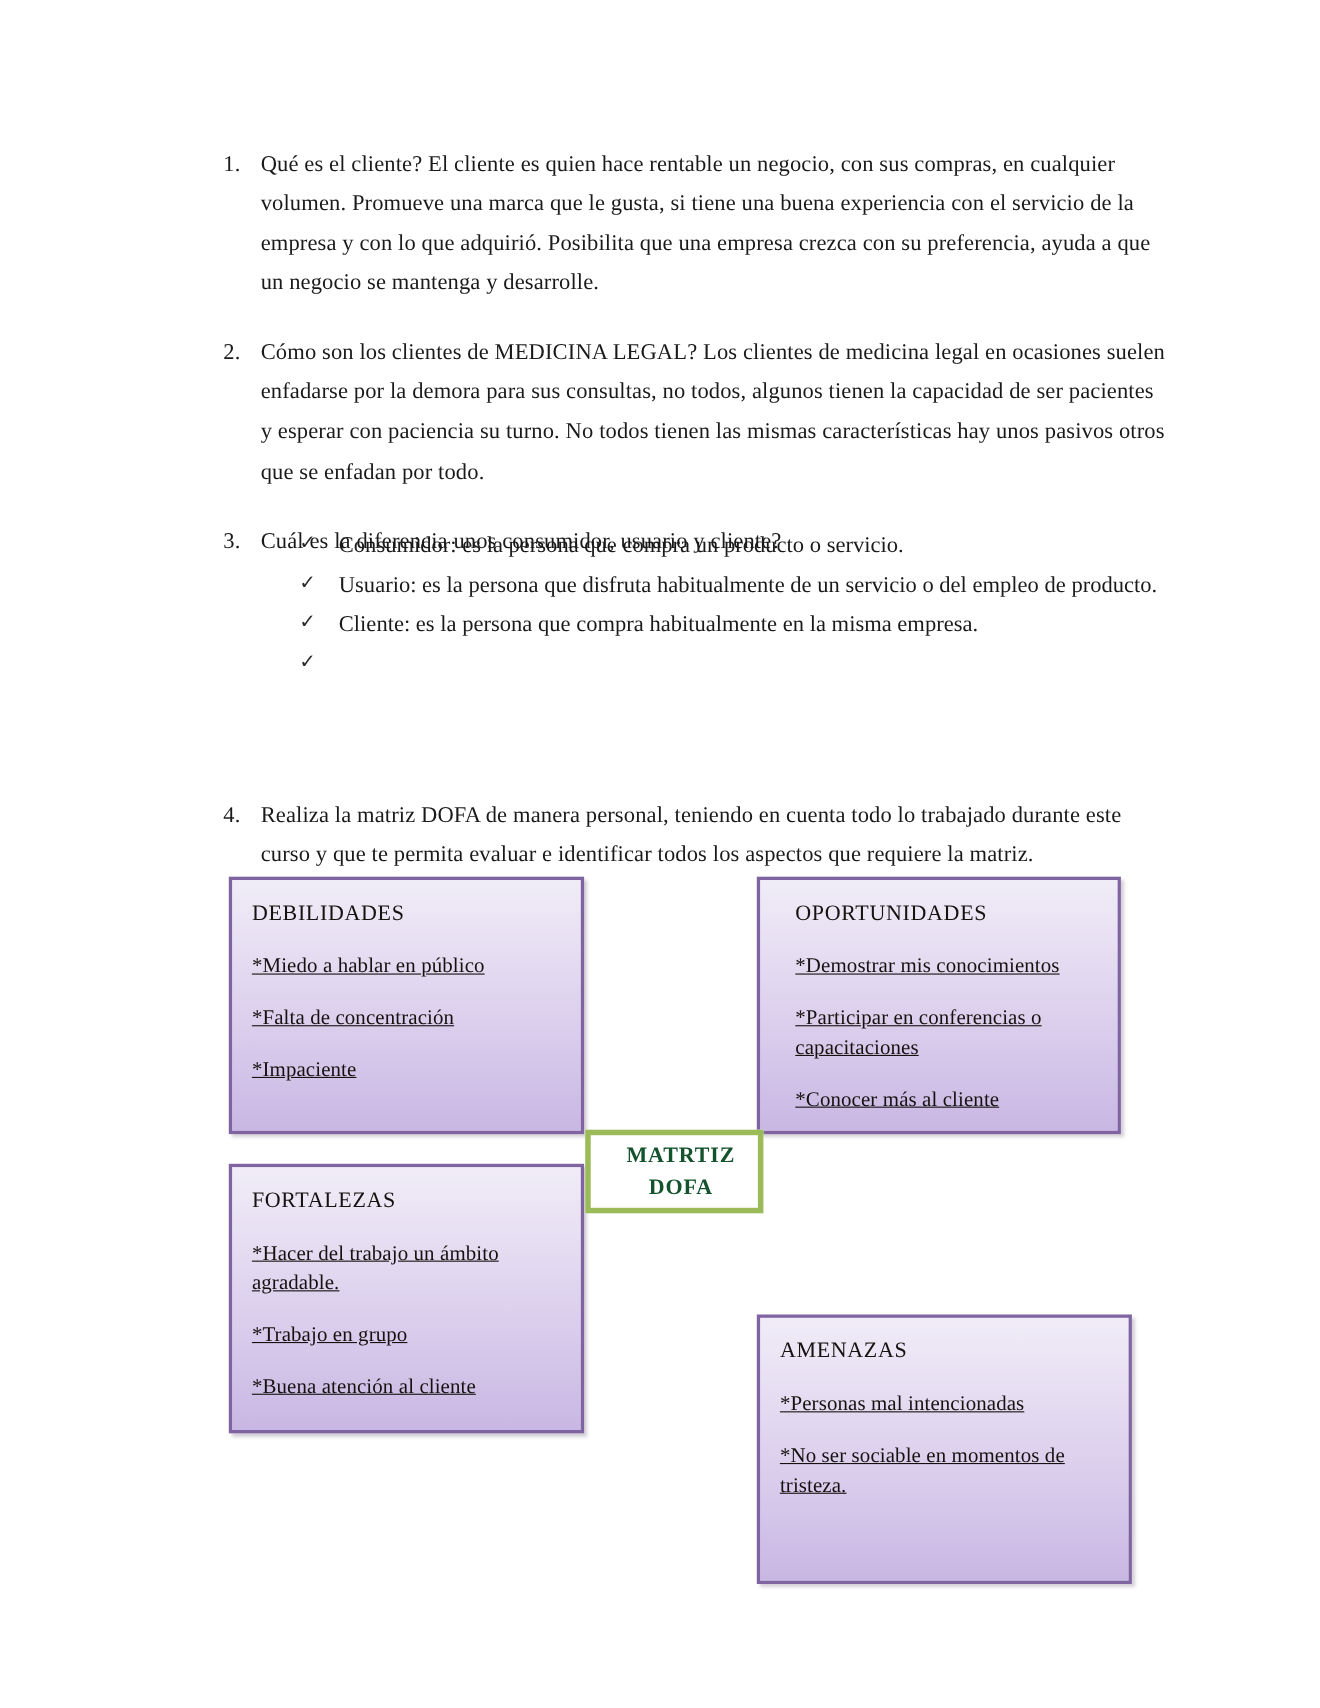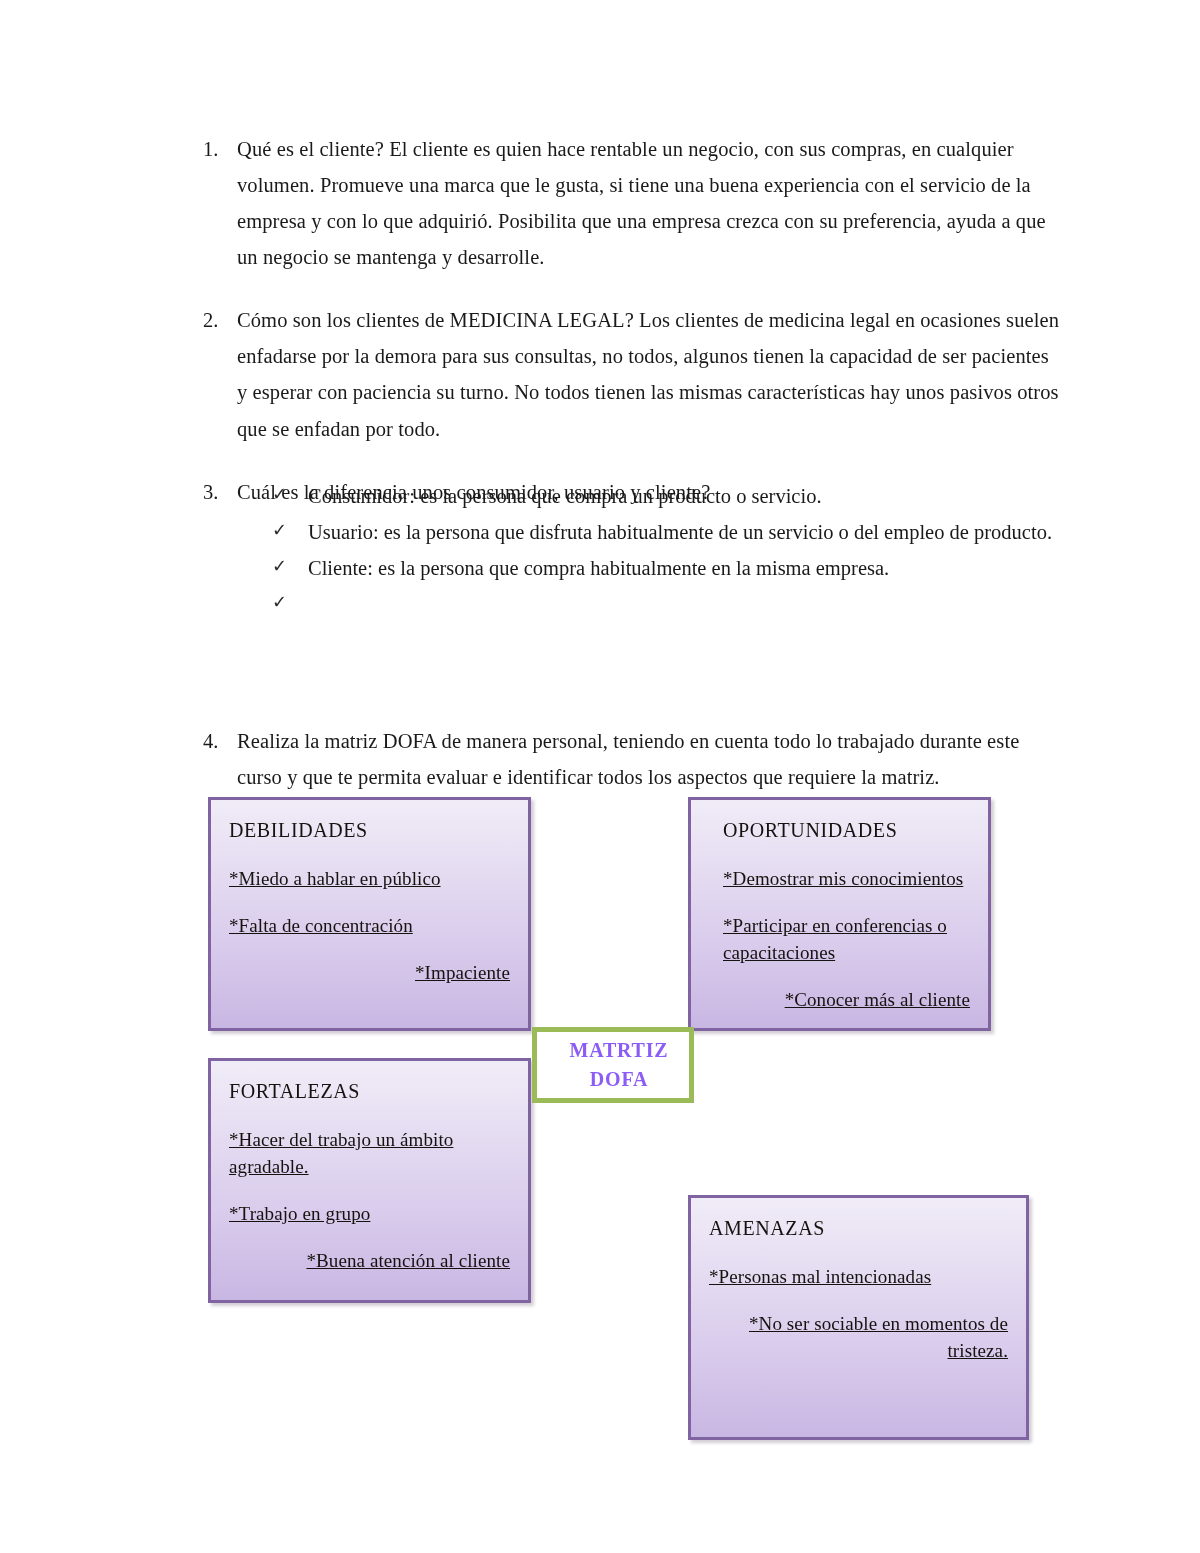--- a/index.html
+++ b/index.html
@@ -103,29 +103,29 @@
     font-size: 20px;
     letter-spacing: 0.6px;
     margin-bottom: 22px;
   }
   .quad-line {
     display: block;
     margin-bottom: 20px;
     letter-spacing: 0.1px;
     text-decoration: underline;
   }
-  .quad-line:last-child { margin-bottom: 0; text-align: right; }
+  .quad-line:last-child { margin-bottom: 0; }
 
   #quad-debilidades {
     left: 208px;  top: 797px;
     width: 323px; height: 234px;
   }
   #quad-oportunidades {
     left: 688px;  top: 797px;
-    width: 303px; height: 234px; padding-left: 32px;
+    width: 331px; height: 234px; padding-left: 32px;
   }
   #quad-fortalezas {
     left: 208px;  top: 1058px;
     width: 323px; height: 245px;
   }
   #quad-amenazas {
     left: 688px;  top: 1166px;
     width: 341px; height: 245px; margin-top: 29px;
   }
 
@@ -140,21 +140,21 @@
     background: #ffffff;
     display: flex;
     flex-direction: column;
     align-items: center;
     justify-content: center;
     text-align: center;
     font-size: 20px;
     font-weight: bold;
     letter-spacing: 0.8px;
     line-height: 1.45;
-    color: #8b5cf6;
+    color: #14532d;
     padding-left: 12px;
   }
   .center-line { display: block; }
 </style>
 </head>
 <body>
 
 <div class="page">
 
   <div class="qlist">

